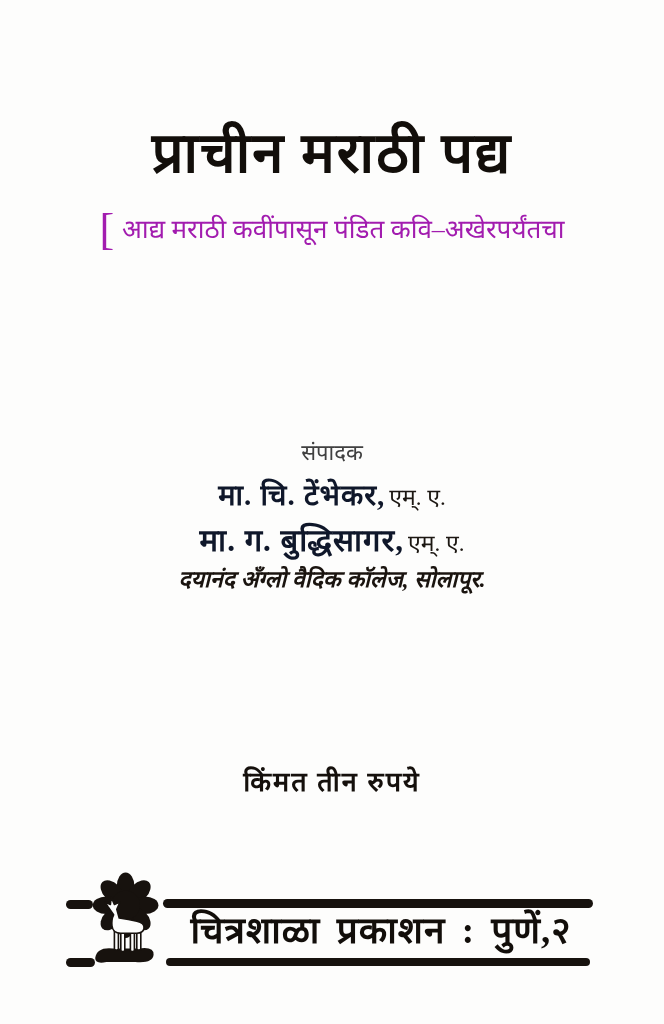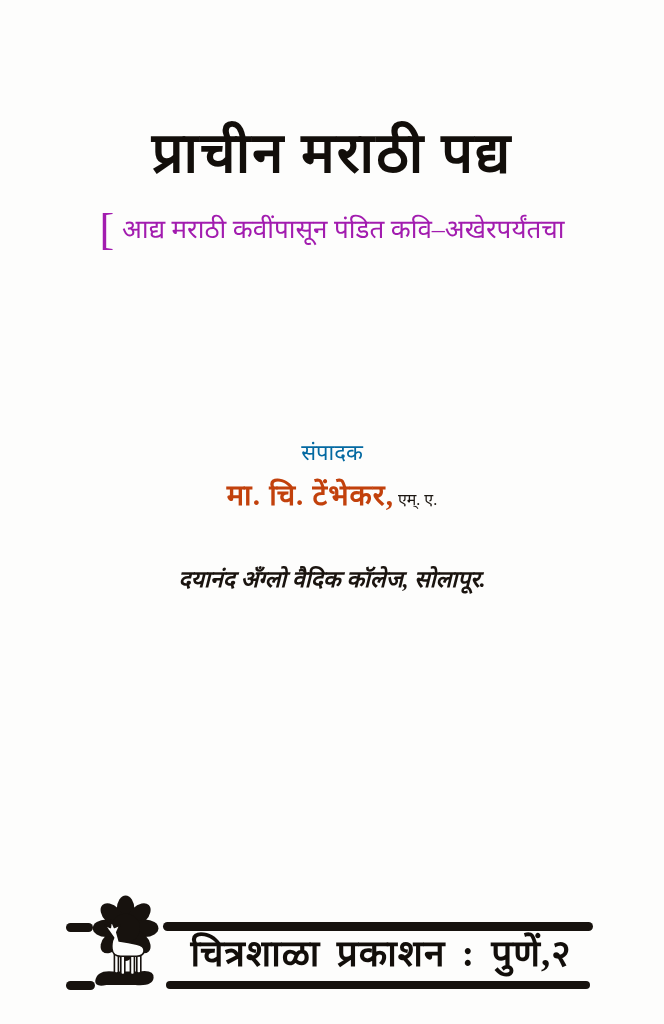--- a/index.html
+++ b/index.html
@@ -36,55 +36,55 @@
     font-size: 44px;
     font-weight: 400;
     vertical-align: -6px;
     line-height: 0;
   }
   .bracket.open { margin-right: 8px; }
   .bracket.close { margin-left: 10px; }
   .editor-heading {
     top: 436px;
     font-size: 22px;
-    color: #0369a1;
+    color: #404040;
   }
   .editor-line-1 { top: 474px; }
   .editor-line-2 { top: 518px; }
   .editor-line-1 .editor-name { font-size: 29px; }
   .editor-line-2 .editor-name { font-size: 31px; }
   .editor-name {
     font-weight: 700;
     letter-spacing: 1px;
-    color: #c2410c;
+    color: #0f172a;
     margin-top: 6px;
   }
   .editor-degree {
-    font-size: 16px;
+    font-size: 23px;
     font-weight: 500;
     color: #1c1712;
   }
   .affiliation-line {
     top: 562px;
     font-size: 23px;
     font-weight: 600;
     color: #1a140f;
     font-style: italic;
   }
   .price-line {
     top: 762px;
     font-size: 27px;
     font-weight: 700;
     letter-spacing: 2px;
     color: #15100c;
   }
   .publisher-box {
     position: absolute;
     left: 0;
-    top: 893px;
+    top: 870px;
     width: 532px;
     height: 112px;
   }
   .rule {
     position: absolute;
     background: #17120e;
     border-radius: 5px;
   }
   .rule.dash-top    { left: 66px;  top: 30px; width: 27px;  height: 9px; }
   .rule.dash-bottom { left: 66px;  top: 88px; width: 29px;  height: 9px; }
@@ -120,23 +120,28 @@
     <div><span class="bracket open">[</span><span>आद्य मराठी कवींपासून पंडित कवि–अखेरपर्यंतचा</span></div>
   </div>
 
   <div class="centered editor-heading">संपादक</div>
 
   <div class="centered editor-line-1">
     <span class="editor-name">मा. चि. टेंभेकर,</span>
     <span class="editor-degree">एम्. ए.</span>
   </div>
 
+  <div class="centered editor-line-2">
+    <span class="editor-name">मा. ग. बुद्धिसागर,</span>
+    <span class="editor-degree">एम्. ए.</span>
+  </div>
 
   <div class="centered affiliation-line">दयानंद अँग्लो वैदिक कॉलेज, सोलापूर.</div>
 
+  <div class="centered price-line">किंमत तीन रुपये</div>
 
   <div class="publisher-box">
     <div class="rule dash-top"></div>
     <div class="rule dash-bottom"></div>
 
     <svg class="publisher-logo" width="80" height="104" viewBox="0 0 100 126" aria-hidden="true">
       <g fill="#17120e">
         <ellipse cx="52" cy="18" rx="11" ry="17"></ellipse>
         <ellipse cx="52" cy="18" rx="11" ry="17" transform="rotate(45 52 42)"></ellipse>
         <ellipse cx="52" cy="18" rx="11" ry="17" transform="rotate(90 52 42)"></ellipse>

